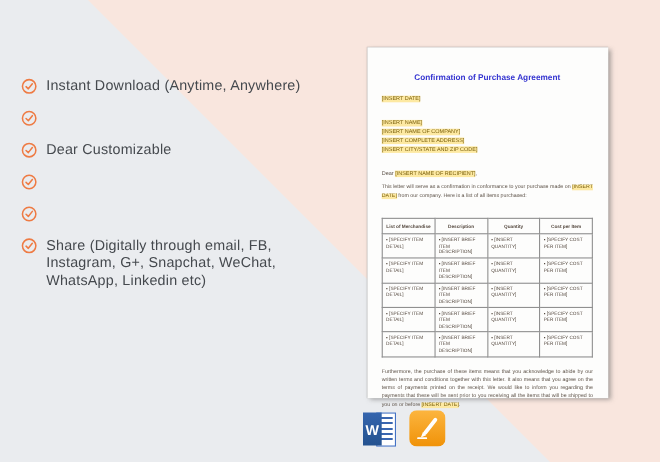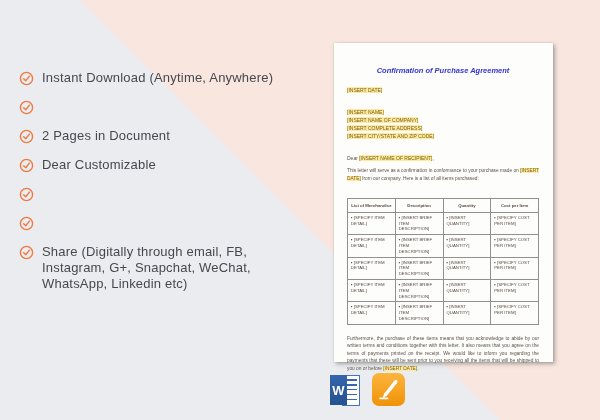--- a/index.html
+++ b/index.html
@@ -17,21 +17,21 @@
   .checklist{position:absolute;left:19px;top:70px;width:290px;margin:0;padding:0;list-style:none;}
   .check-item{display:flex;gap:8px;margin-bottom:13px;color:#45494e;font-size:13px;line-height:16px;letter-spacing:.2px;}
   .check-item svg{flex:0 0 15px;width:15px;height:15px;margin-top:1px;}
   .check-text{white-space:pre-line;}
   
   .doc{
     position:absolute;left:334px;top:43px;width:219px;height:319px;box-sizing:border-box;
     padding:0 14px 0 13px;background:#fdfdfc;color:#5d5248;
     box-shadow:2px 2px 4px rgba(105,105,105,.55), 0 0 1px rgba(140,140,140,.7);
   }
-  .doc-title{margin-top:23px;text-align:center;color:#3434d0;font-weight:bold;font-style:italic;font-size:7.5px;line-height:9px;}
+  .doc-title{margin-top:23px;text-align:center;color:#3434d0;font-weight:bold;font-size:7.5px;line-height:9px;}
   .hl{background:#fde9a2;color:#7c6210;}
   .doc-date{margin-top:12px;font-size:5px;line-height:7px;}
   .doc-addr{margin-top:14px;font-size:5px;line-height:8px;}
   .doc-salutation{margin-top:15px;font-size:5px;line-height:7px;}
   .doc-para{margin:0;font-size:4.8px;line-height:7.5px;text-align:justify;}
   .doc-intro{margin-top:5px;}
   .doc-closing{margin-top:10px;}
   .doc table{margin-top:16px;width:100%;border-collapse:collapse;font-size:4.3px;line-height:5.8px;color:#564a40;table-layout:fixed;}
   .doc th,.doc td{border:.5px solid #909090;padding:2px 3px;vertical-align:top;text-align:left;}
   .doc th{text-align:center;font-weight:bold;padding:3.5px 2px;}
@@ -57,27 +57,20 @@
       <circle cx="8" cy="8" r="6.5" fill="none" stroke="#ee7b44" stroke-width="1.5"></circle>
       <path d="M5 8.3 L7.2 10.4 L11.1 5.5" fill="none" stroke="#ee7b44" stroke-width="1.5" stroke-linecap="round" stroke-linejoin="round"></path>
     </svg>
   <span class="check-text">Instant Download (Anytime, Anywhere)</span>
       </li>
       <li class="check-item">
     <svg viewBox="0 0 16 16">
       <circle cx="8" cy="8" r="6.5" fill="none" stroke="#ee7b44" stroke-width="1.5"></circle>
       <path d="M5 8.3 L7.2 10.4 L11.1 5.5" fill="none" stroke="#ee7b44" stroke-width="1.5" stroke-linecap="round" stroke-linejoin="round"></path>
     </svg>
-      </li>
-      <li class="check-item">
-    <svg viewBox="0 0 16 16">
-      <circle cx="8" cy="8" r="6.5" fill="none" stroke="#ee7b44" stroke-width="1.5"></circle>
-      <path d="M5 8.3 L7.2 10.4 L11.1 5.5" fill="none" stroke="#ee7b44" stroke-width="1.5" stroke-linecap="round" stroke-linejoin="round"></path>
-    </svg>
-  <span class="check-text">2 Pages in Document</span>
       </li>
       <li class="check-item">
     <svg viewBox="0 0 16 16">
       <circle cx="8" cy="8" r="6.5" fill="none" stroke="#ee7b44" stroke-width="1.5"></circle>
       <path d="M5 8.3 L7.2 10.4 L11.1 5.5" fill="none" stroke="#ee7b44" stroke-width="1.5" stroke-linecap="round" stroke-linejoin="round"></path>
     </svg>
   <span class="check-text">Dear Customizable</span>
       </li>
       <li class="check-item">
     <svg viewBox="0 0 16 16">

